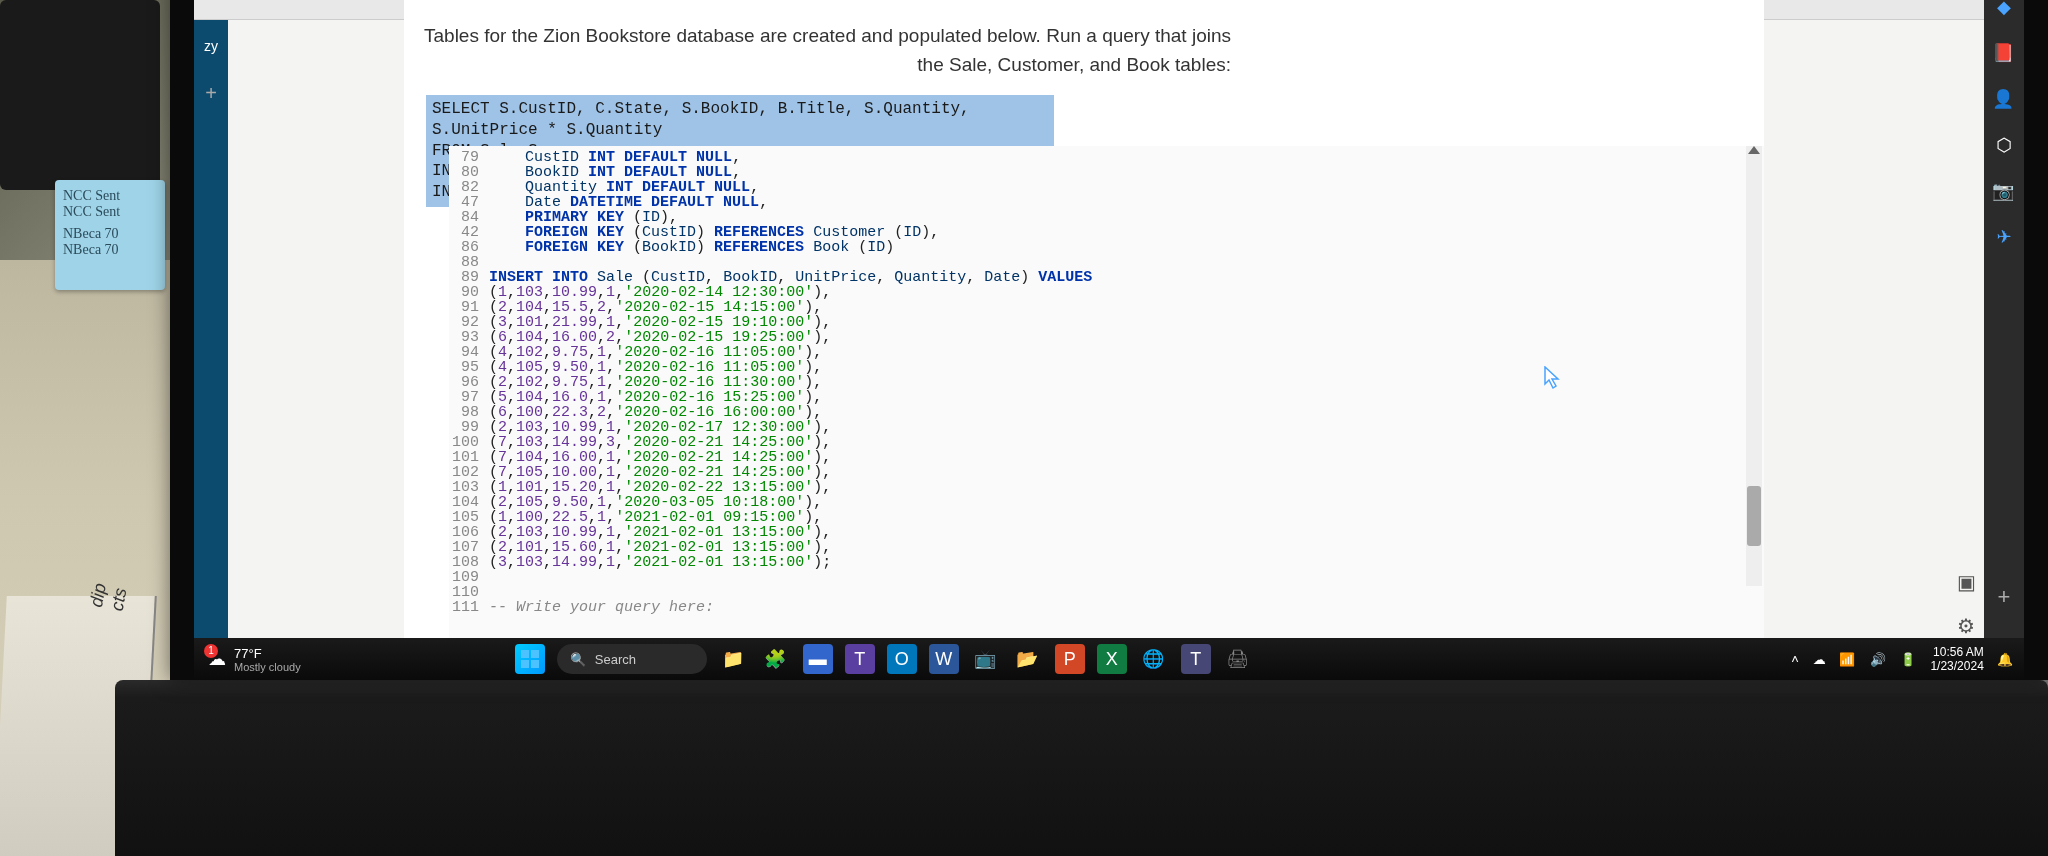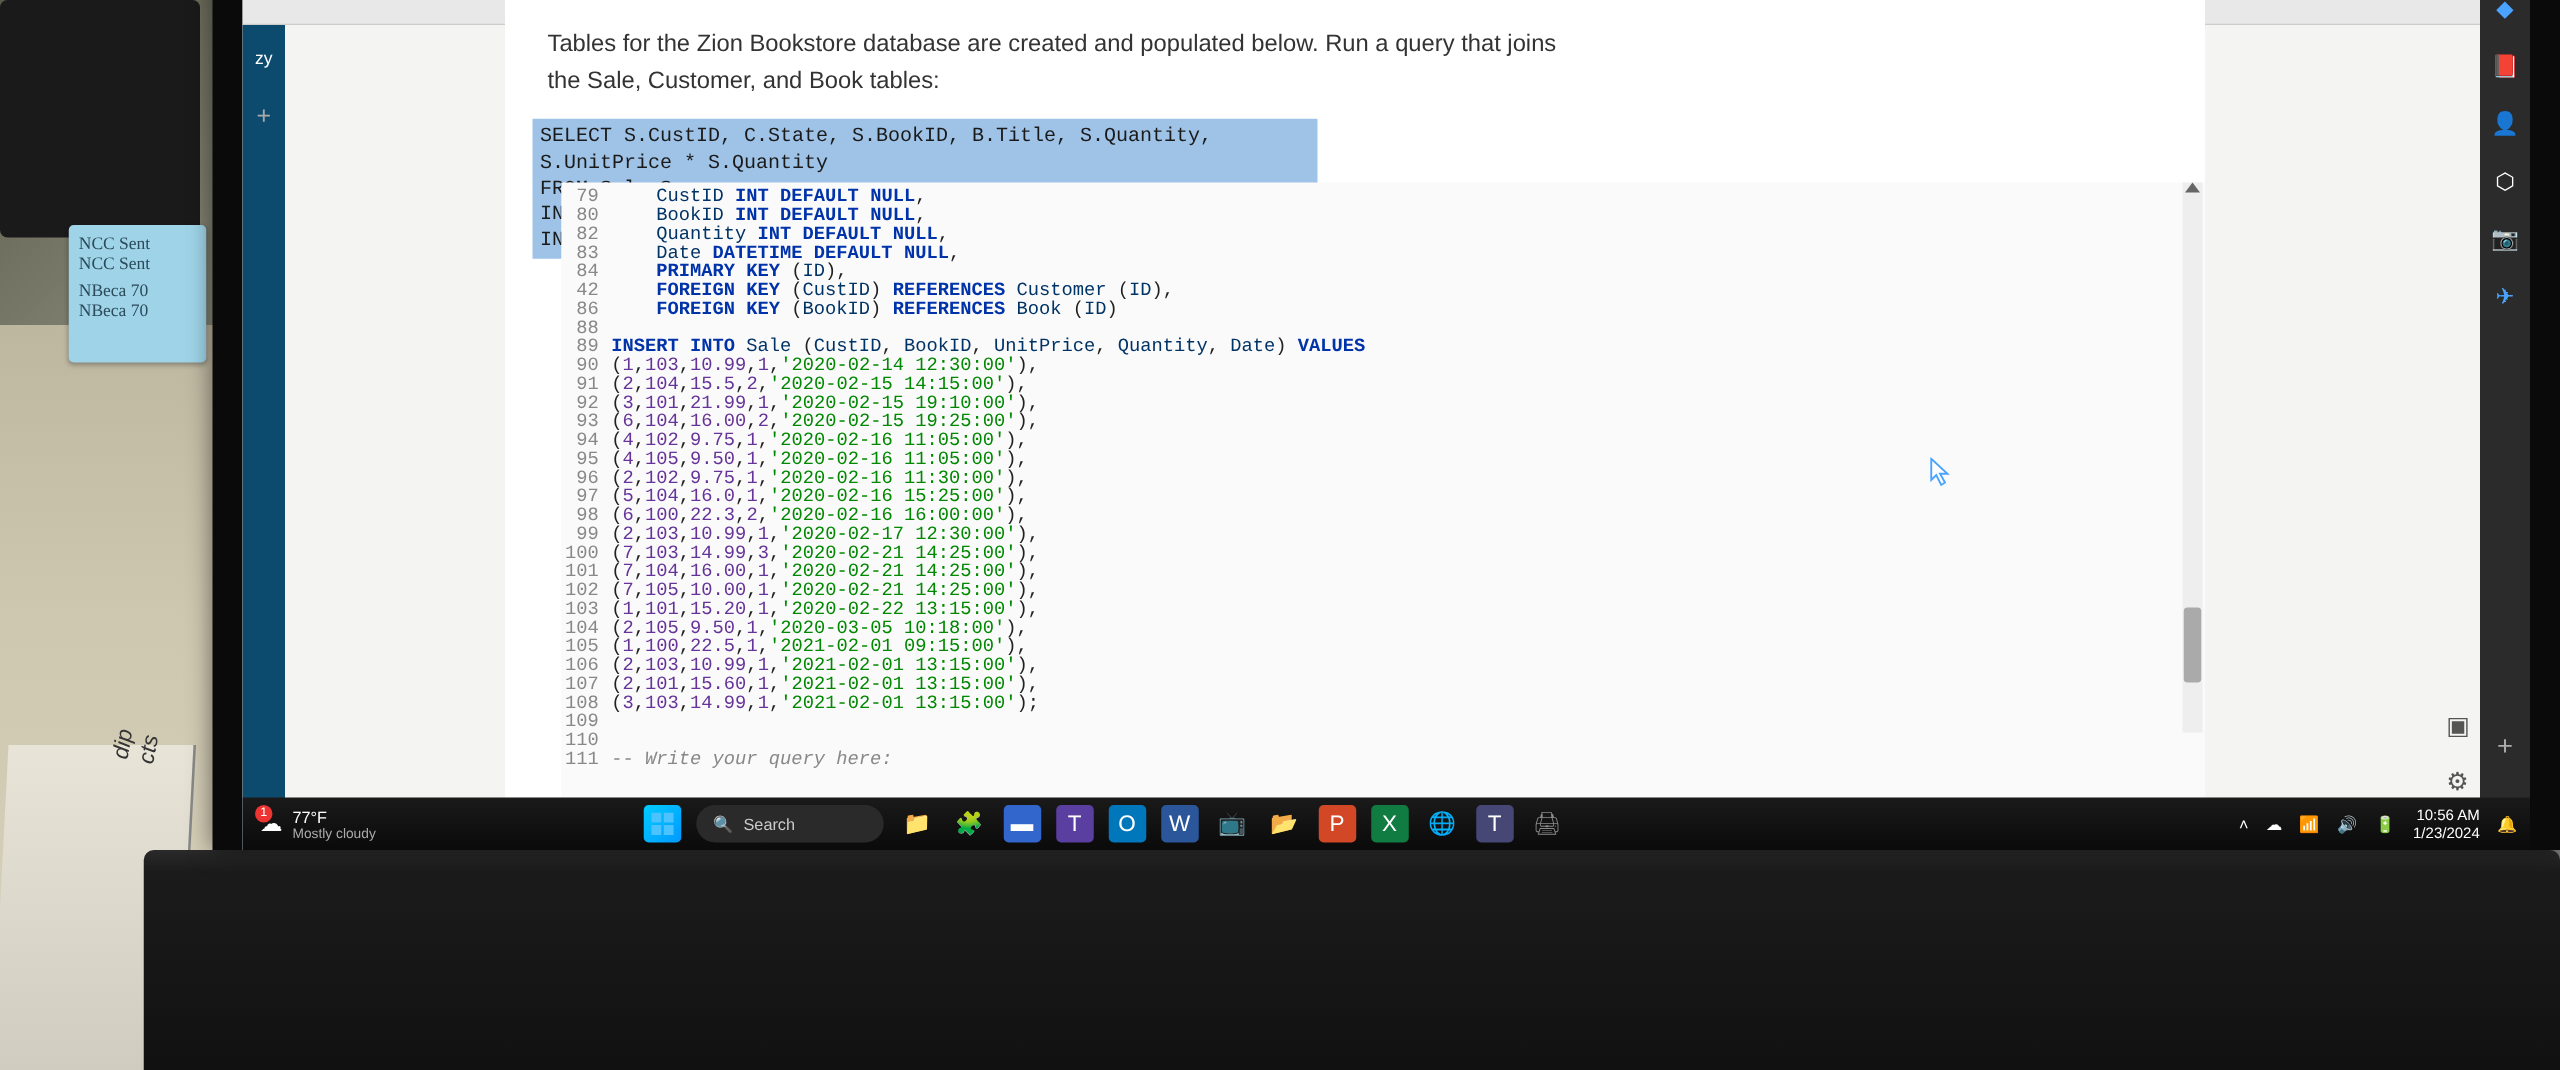--- a/index.html
+++ b/index.html
@@ -58,21 +58,21 @@
     position: absolute; left: 0; top: 0; right: 14px; height: 34px;
     background: #e8e8e8; border-bottom: 1px solid #ccc;
   }
 
   .content {
     position: absolute; left: 210px; top: 0; right: 260px; bottom: 0;
     background: #fff; padding-top: 12px;
   }
 
   .instructions {
-    margin: 24px 0 16px 34px; color: #333; font-size: 19px; line-height: 1.5; max-width: 820px;
+    margin: 24px 0 16px 7px; color: #333; font-size: 19px; line-height: 1.5; max-width: 820px; text-align: right;
   }
 
   .sql-highlight {
     margin-left: 22px; width: 628px; background: #9fc3e7; color: #1a1a1a;
     font-family: 'Courier New', monospace; font-size: 16px; padding: 4px 6px;
     line-height: 1.3;
   }
 
   .editor {
     position: absolute; left: 20px; top: 160px; right: 0; bottom: 0;
@@ -206,21 +206,21 @@
           <div>FROM Sale S</div>
           <div>INNER JOIN Customer C ON C.ID = S.CustID</div>
           <div>INNER JOIN Book AS B ON B.ID = S.BookID;</div>
         </div>
 
         <div class="editor">
           <div class="editor-inner" id="editor-lines">
               <div class="code-line"><span class="gutter">79</span><span class="code">    <span class="id">CustID</span> <span class="kw">INT</span> <span class="kw">DEFAULT</span> <span class="kw">NULL</span>,</span></div>
               <div class="code-line"><span class="gutter">80</span><span class="code">    <span class="id">BookID</span> <span class="kw">INT</span> <span class="kw">DEFAULT</span> <span class="kw">NULL</span>,</span></div>
               <div class="code-line"><span class="gutter">82</span><span class="code">    <span class="id">Quantity</span> <span class="kw">INT</span> <span class="kw">DEFAULT</span> <span class="kw">NULL</span>,</span></div>
-              <div class="code-line"><span class="gutter">83</span><span class="code">    <span class="id">Date</span> <span class="kw">DATETIME</span> <span class="kw">DEFAULT</span> <span class="kw">NULL</span>,</span></div>
+              <div class="code-line"><span class="gutter">47</span><span class="code">    <span class="id">Date</span> <span class="kw">DATETIME</span> <span class="kw">DEFAULT</span> <span class="kw">NULL</span>,</span></div>
               <div class="code-line"><span class="gutter">84</span><span class="code">    <span class="kw">PRIMARY</span> <span class="kw">KEY</span> (<span class="id">ID</span>),</span></div>
               <div class="code-line"><span class="gutter">42</span><span class="code">    <span class="kw">FOREIGN</span> <span class="kw">KEY</span> (<span class="id">CustID</span>) <span class="kw">REFERENCES</span> <span class="id">Customer</span> (<span class="id">ID</span>),</span></div>
               <div class="code-line"><span class="gutter">86</span><span class="code">    <span class="kw">FOREIGN</span> <span class="kw">KEY</span> (<span class="id">BookID</span>) <span class="kw">REFERENCES</span> <span class="id">Book</span> (<span class="id">ID</span>)</span></div>
               <div class="code-line"><span class="gutter">88</span><span class="code"></span></div>
               <div class="code-line"><span class="gutter">89</span><span class="code"><span class="kw">INSERT</span> <span class="kw">INTO</span> <span class="id">Sale</span> (<span class="id">CustID</span>, <span class="id">BookID</span>, <span class="id">UnitPrice</span>, <span class="id">Quantity</span>, <span class="id">Date</span>) <span class="kw">VALUES</span></span></div>
               <div class="code-line"><span class="gutter">90</span><span class="code">(<span class="num">1</span>,<span class="num">103</span>,<span class="num">10.99</span>,<span class="num">1</span>,<span class="str">'2020-02-14 12:30:00'</span>),</span></div>
               <div class="code-line"><span class="gutter">91</span><span class="code">(<span class="num">2</span>,<span class="num">104</span>,<span class="num">15.5</span>,<span class="num">2</span>,<span class="str">'2020-02-15 14:15:00'</span>),</span></div>
               <div class="code-line"><span class="gutter">92</span><span class="code">(<span class="num">3</span>,<span class="num">101</span>,<span class="num">21.99</span>,<span class="num">1</span>,<span class="str">'2020-02-15 19:10:00'</span>),</span></div>
               <div class="code-line"><span class="gutter">93</span><span class="code">(<span class="num">6</span>,<span class="num">104</span>,<span class="num">16.00</span>,<span class="num">2</span>,<span class="str">'2020-02-15 19:25:00'</span>),</span></div>
               <div class="code-line"><span class="gutter">94</span><span class="code">(<span class="num">4</span>,<span class="num">102</span>,<span class="num">9.75</span>,<span class="num">1</span>,<span class="str">'2020-02-16 11:05:00'</span>),</span></div>

